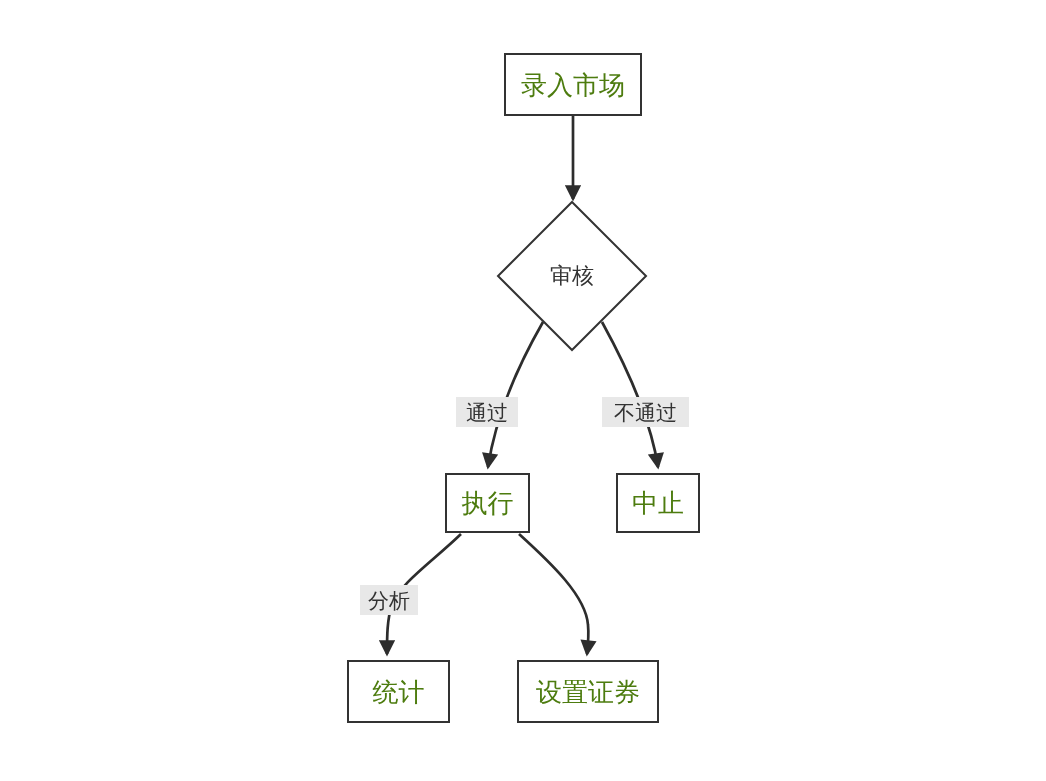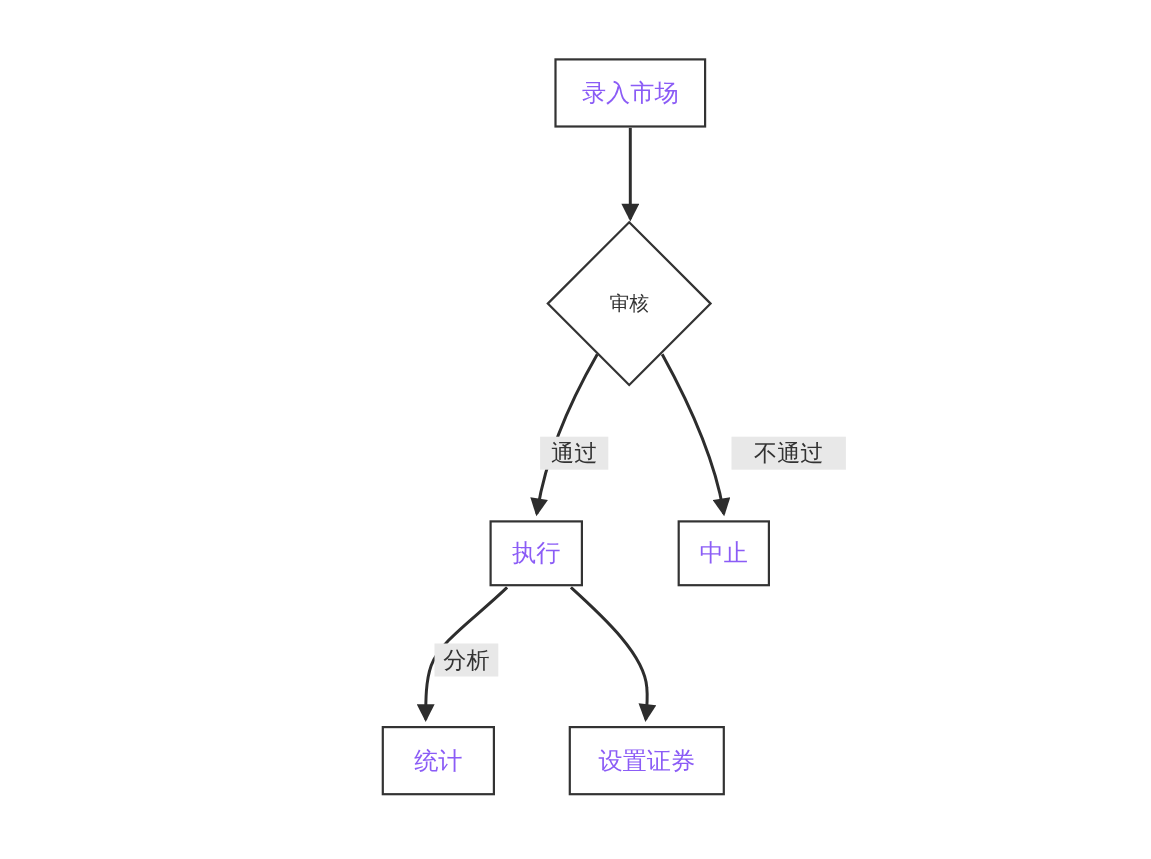--- a/index.html
+++ b/index.html
@@ -20,60 +20,59 @@
     left: 0;
     top: 0;
     width: 1046px;
     height: 781px;
   }
   .node {
     position: absolute;
     box-sizing: border-box;
     background: #ffffff;
     border: 2px solid #333333;
-    color: #8b5cf6;
-    font-size: 22px;
+    color: #4d7c0f;
+    font-size: 26px;
     display: flex;
     align-items: center;
     justify-content: center;
     white-space: nowrap;
     line-height: 1;
   }
   .diamond-text {
     position: absolute;
     color: #333333;
-    font-size: 18px;
+    font-size: 22px;
     display: flex;
     align-items: center;
     justify-content: center;
     white-space: nowrap;
     line-height: 1;
   }
   .edge-label {
     position: absolute;
     box-sizing: border-box;
     background: #e8e8e8;
     color: #333333;
     font-size: 21px;
     display: flex;
     align-items: center;
     justify-content: center;
     white-space: nowrap;
     line-height: 1;
-    margin-left: 35px;
   }
   
   #node-enter-market  { left: 504px; top: 53px;  width: 138px; height: 63px; }
   #node-execute       { left: 445px; top: 473px; width: 85px;  height: 60px; justify-content: center; }
   #node-abort         { left: 616px; top: 473px; width: 84px;  height: 60px; }
   #node-statistics    { left: 347px; top: 660px; width: 103px;  height: 63px; }
   #node-set-securities{ left: 517px; top: 660px; width: 142px; height: 63px; }
   #review-text        { left: 512px; top: 260px; width: 120px; height: 32px; }
   #label-pass         { left: 456px; top: 397px; width: 62px;  height: 30px; }
-  #label-fail         { left: 630px; top: 397px; width: 104px;  height: 30px; }
+  #label-fail         { left: 602px; top: 397px; width: 87px;  height: 30px; }
   #label-analyze      { left: 360px; top: 585px; width: 58px;  height: 30px; }
 </style>
 </head>
 <body>
 
 <div class="canvas">
 
   <svg class="edges" viewBox="0 0 1046 781" xmlns="http://www.w3.org/2000/svg">
     <defs>
       <marker id="arrow" viewBox="0 0 10 10" refX="8.5" refY="5" markerWidth="6.5" markerHeight="6" orient="auto-start-reverse">

